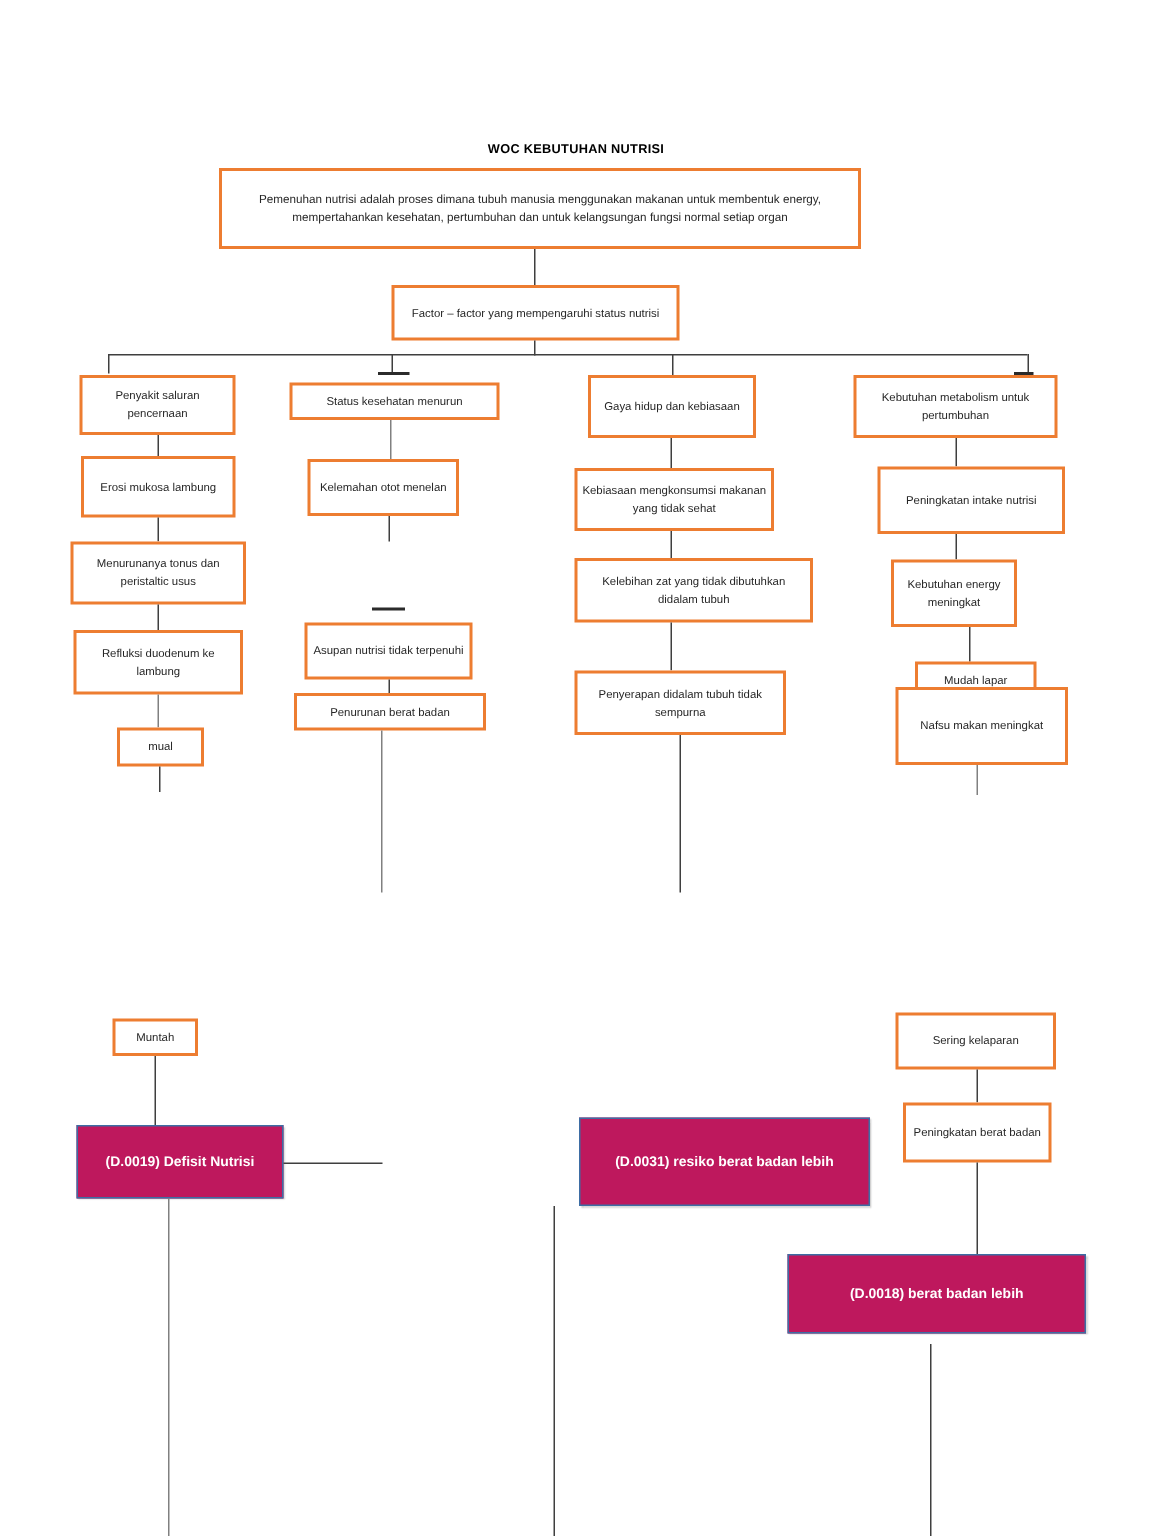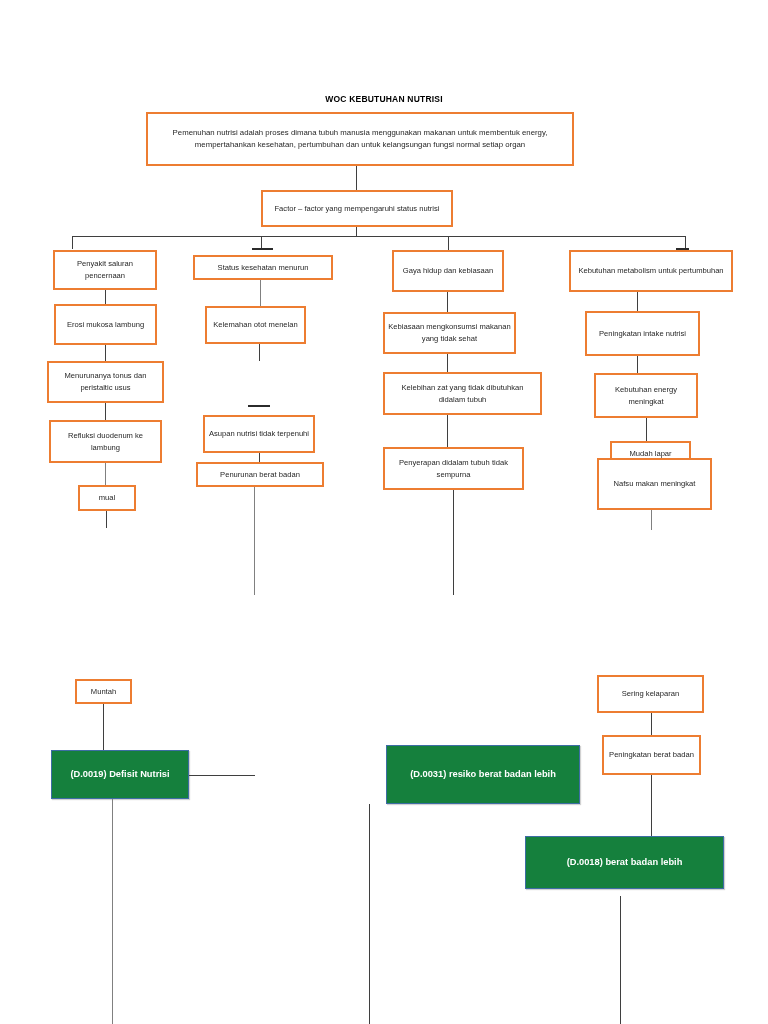--- a/index.html
+++ b/index.html
@@ -40,21 +40,21 @@
     justify-content: center;
     padding: 1px 3px;
   }
   .node.wide {
     font-size: 7.6px;
   }
   
   .dx {
     position: absolute;
     box-sizing: border-box;
-    background: #15803d;
+    background: #be185d;
     border: 1px solid #3D6DA4;
     color: #ffffff;
     font-weight: bold;
     font-size: 9.3px;
     line-height: 1.45;
     text-align: left;
     display: flex;
     align-items: center;
     justify-content: center;
     padding: 2px 6px;
@@ -138,27 +138,27 @@
 
   <div class="node" style="left:383px; top:312px; width:133px; height:42px;">Kebiasaan mengkonsumsi makanan yang tidak sehat</div>
   <div class="vline" style="left:447px; top:354px; height:18px;"></div>
 
   <div class="node" style="left:383px; top:372px; width:159px; height:43px;">Kelebihan zat yang tidak dibutuhkan didalam tubuh</div>
   <div class="vline" style="left:447px; top:415px; height:32px;"></div>
 
   <div class="node" style="left:383px; top:447px; width:141px; height:43px;">Penyerapan didalam tubuh tidak sempurna</div>
   <div class="vline" style="left:453px; top:490px; height:105px;"></div>
 
-  <div class="node" style="left:569px; top:250px; width:164px; height:42px;">Kebutuhan metabolism untuk pertumbuhan</div>
+  <div class="node" style="left:569px; top:250px; width:136px; height:42px;">Kebutuhan metabolism untuk pertumbuhan</div>
   <div class="vline" style="left:637px; top:292px; height:19px;"></div>
 
-  <div class="node" style="left:585px; top:311px; width:115px; height:45px;">Peningkatan intake nutrisi</div>
+  <div class="node" style="left:585px; top:311px; width:125px; height:45px;">Peningkatan intake nutrisi</div>
   <div class="vline" style="left:637px; top:356px; height:17px;"></div>
 
-  <div class="node" style="left:594px; top:373px; width:104px; height:45px;">Kebutuhan energy meningkat</div>
+  <div class="node" style="left:594px; top:373px; width:84px; height:45px;">Kebutuhan energy meningkat</div>
   <div class="vline" style="left:646px; top:418px; height:24px;"></div>
 
   <div class="node" style="left:610px; top:441px; width:81px; height:26px;">Mudah lapar</div>
 
   <div class="node" style="left:597px; top:458px; width:115px; height:52px;">Nafsu makan meningkat</div>
   <div class="vline thin" style="left:651px; top:510px; height:20px;"></div>
 
   <div class="node" style="left:597px; top:675px; width:107px; height:38px;">Sering kelaparan</div>
   <div class="vline" style="left:651px; top:713px; height:22px;"></div>
 

